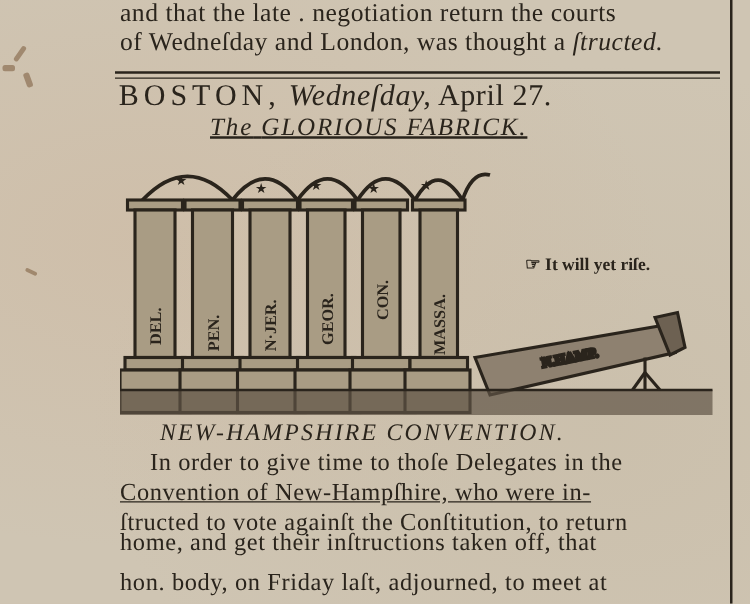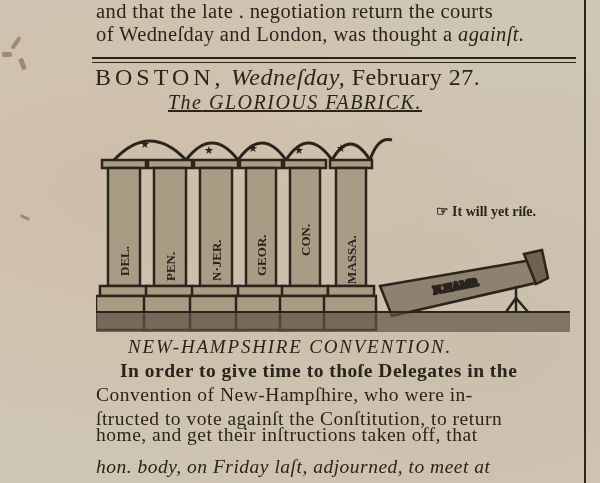--- a/index.html
+++ b/index.html
@@ -16,52 +16,52 @@
   .l2{left:96px;top:23px;}
   .rule{position:absolute;left:92px;width:484px;background:#2a241c;}
   .r1{top:57px;height:2px;}
   .r2{top:62px;height:1px;}
   .dateline{position:absolute;left:95px;top:64px;font-size:24px;white-space:nowrap;letter-spacing:0.5px;}
   .dateline .city{letter-spacing:4px;font-weight:normal;text-align:center;}
   .dateline i{font-style:italic;margin-top:47px;}
   .fabrick{position:absolute;left:168px;top:91px;font-size:20px;font-style:italic;white-space:nowrap;letter-spacing:1.5px;text-decoration:underline;}
   .cut{position:absolute;left:96px;top:126px;width:476px;height:210px;}
   .pillar-label{font-family:"Liberation Serif",serif;font-size:13px;font-weight:bold;fill:#2a241c;}
-  .pointer{position:absolute;left:436px;top:203px;font-size:14px;white-space:nowrap;font-weight:bold;}
+  .pointer{position:absolute;left:420px;top:203px;font-size:14px;white-space:nowrap;font-weight:bold;}
   .headline{position:absolute;left:128px;top:336px;font-size:19px;font-style:italic;letter-spacing:1.8px;white-space:nowrap;}
   .body-line{position:absolute;left:96px;width:480px;font-size:19.5px;white-space:nowrap;letter-spacing:0.5px;text-align:justify;}
-  .b1{top:360px;left:120px;width:456px;font-weight:bold;}
-  .b2{top:384px;}
+  .b1{top:360px;left:120px;width:456px;}
+  .b2{top:384px;text-decoration:underline;}
   .b3{top:408px;}
   .b4{top:424px;}
-  .b5{top:456px;font-style:italic;}
+  .b5{top:456px;}
   .stain{position:absolute;background:#7a5a3a;opacity:0.55;border-radius:2px;}
 </style>
 </head>
 <body>
 
 <div class="paper"></div>
 
 <div class="stain" style="left:14px;top:36px;width:4px;height:14px;transform:rotate(35deg);"></div>
 <div class="stain" style="left:2px;top:52px;width:10px;height:5px;"></div>
 <div class="stain" style="left:20px;top:58px;width:5px;height:12px;transform:rotate(-20deg);"></div>
 <div class="stain" style="left:20px;top:216px;width:10px;height:3px;transform:rotate(25deg);"></div>
 
 <div class="col-rule"></div>
 
 <div class="line l1">and that the late . negotiation return the courts</div>
-<div class="line l2"><span>of Wedneſday and London, was thought a </span><i>againſt.</i></div>
+<div class="line l2"><span>of Wedneſday and London, was thought a </span><i>ſtructed.</i></div>
 
 <div class="rule r1"></div>
 <div class="rule r2"></div>
 
 <div class="dateline">
   <span class="city">BOSTON,</span>
   <i>Wedneſday,</i>
-  <span>February 27.</span>
+  <span>April 27.</span>
 </div>
 
 <div class="fabrick">
   <span>The</span>
   <span>GLORIOUS FABRICK.</span>
 </div>
 
 <div class="cut">
   <svg width="476" height="210" viewBox="0 0 476 210" xmlns="http://www.w3.org/2000/svg">
     <g fill="none" stroke="#2a241c" stroke-width="3">

